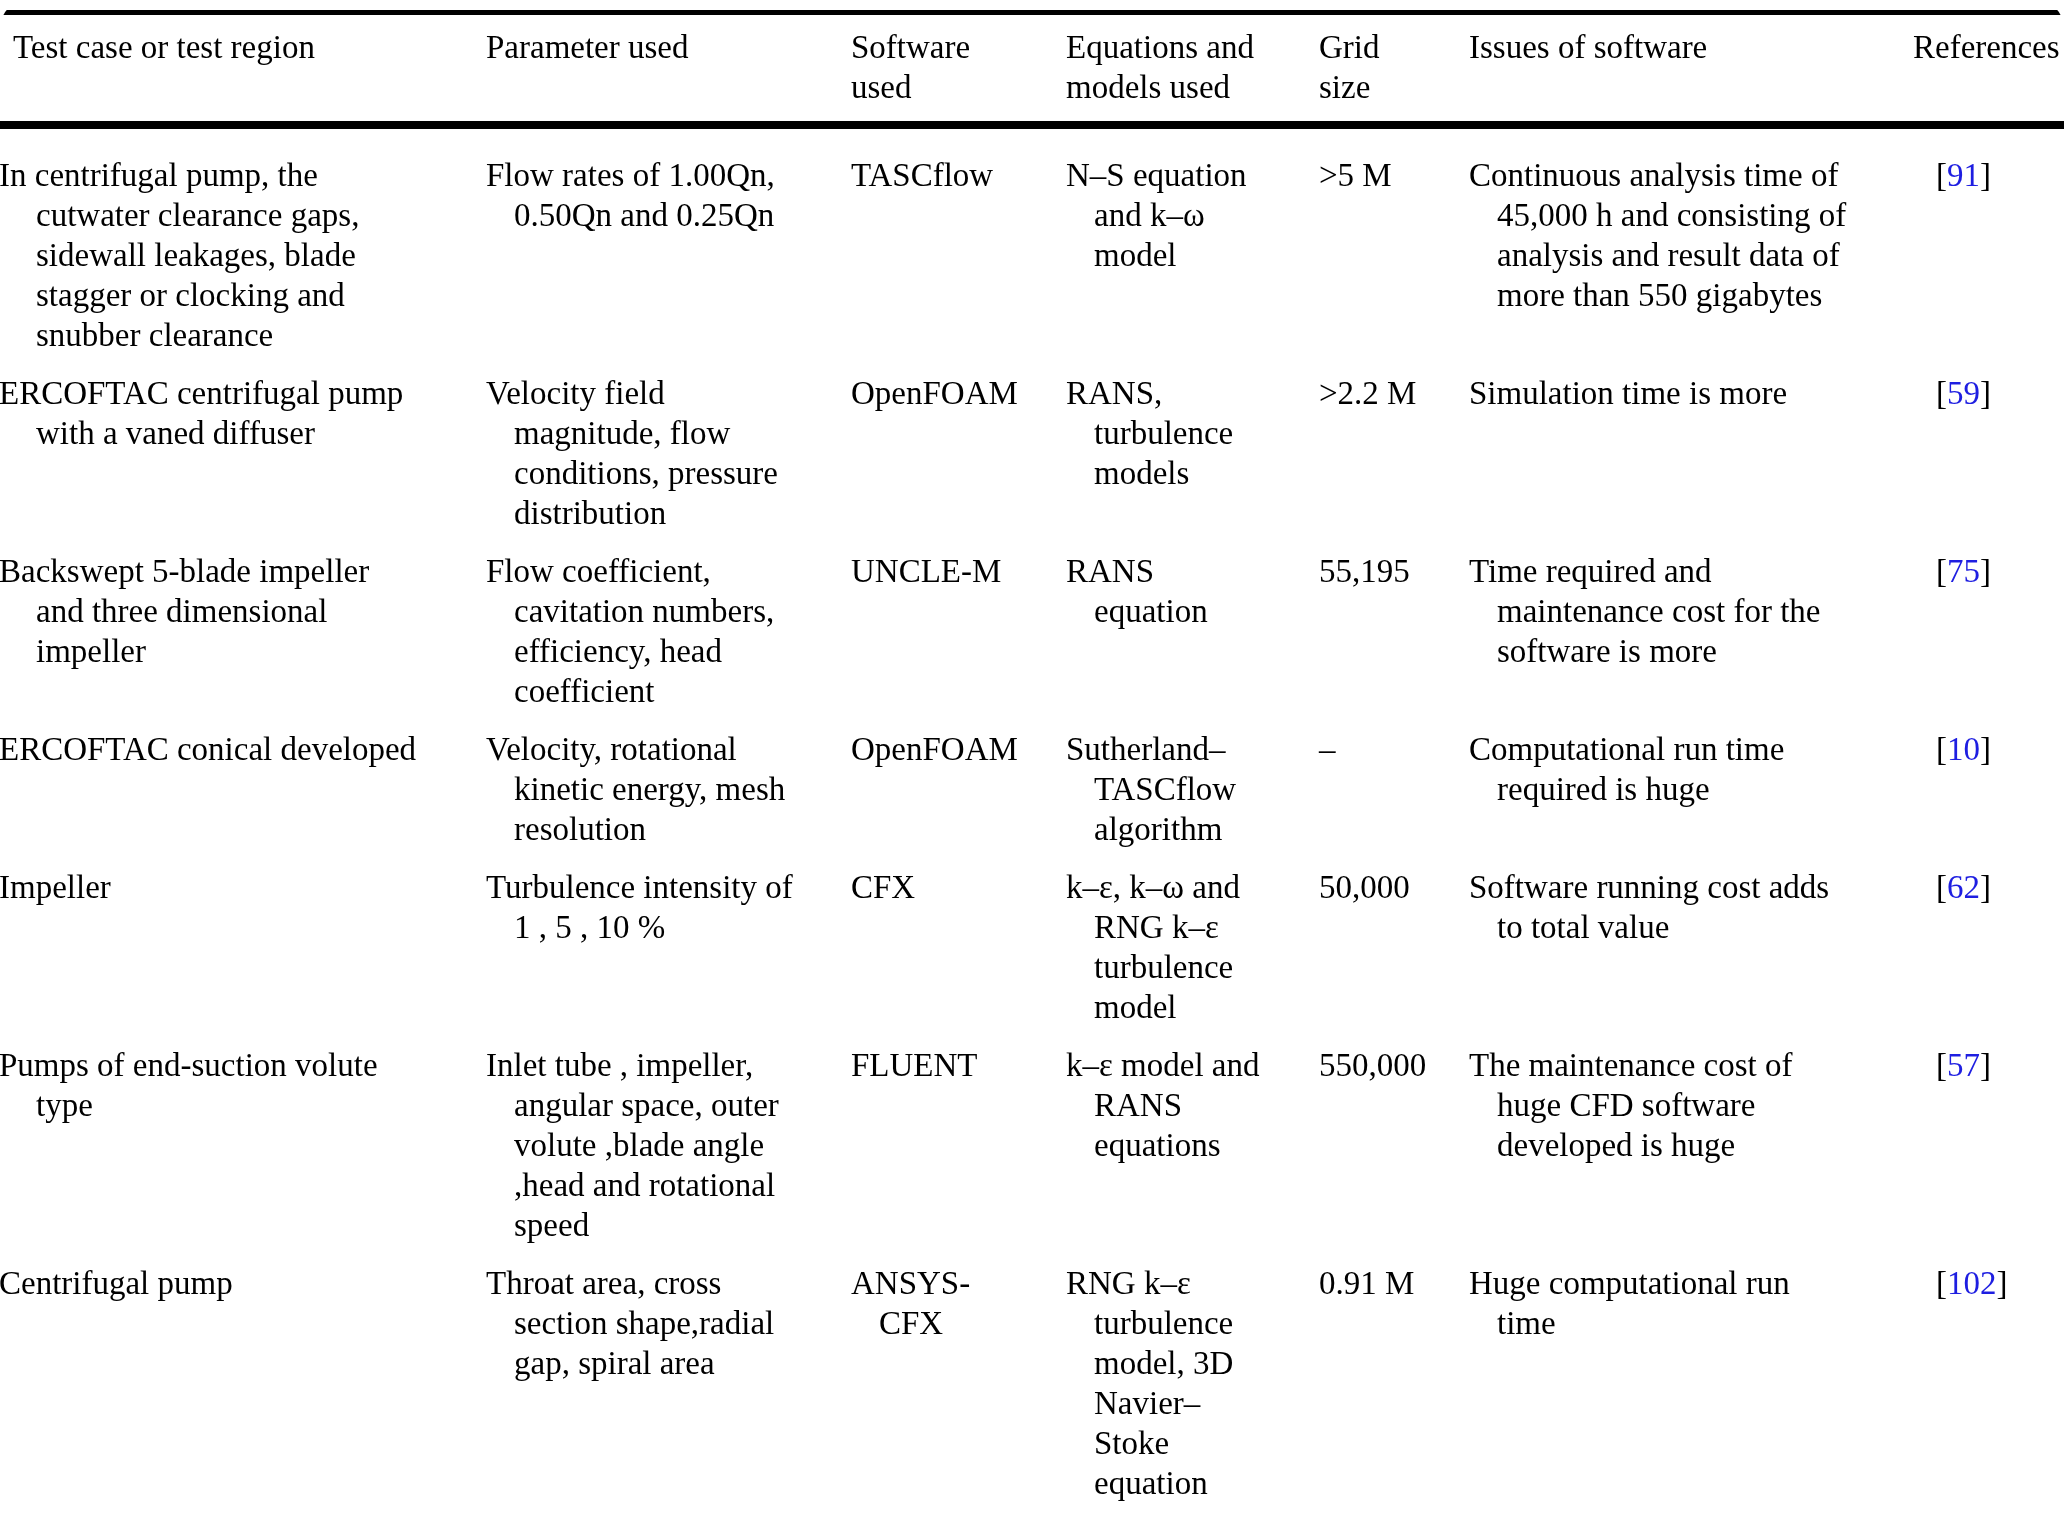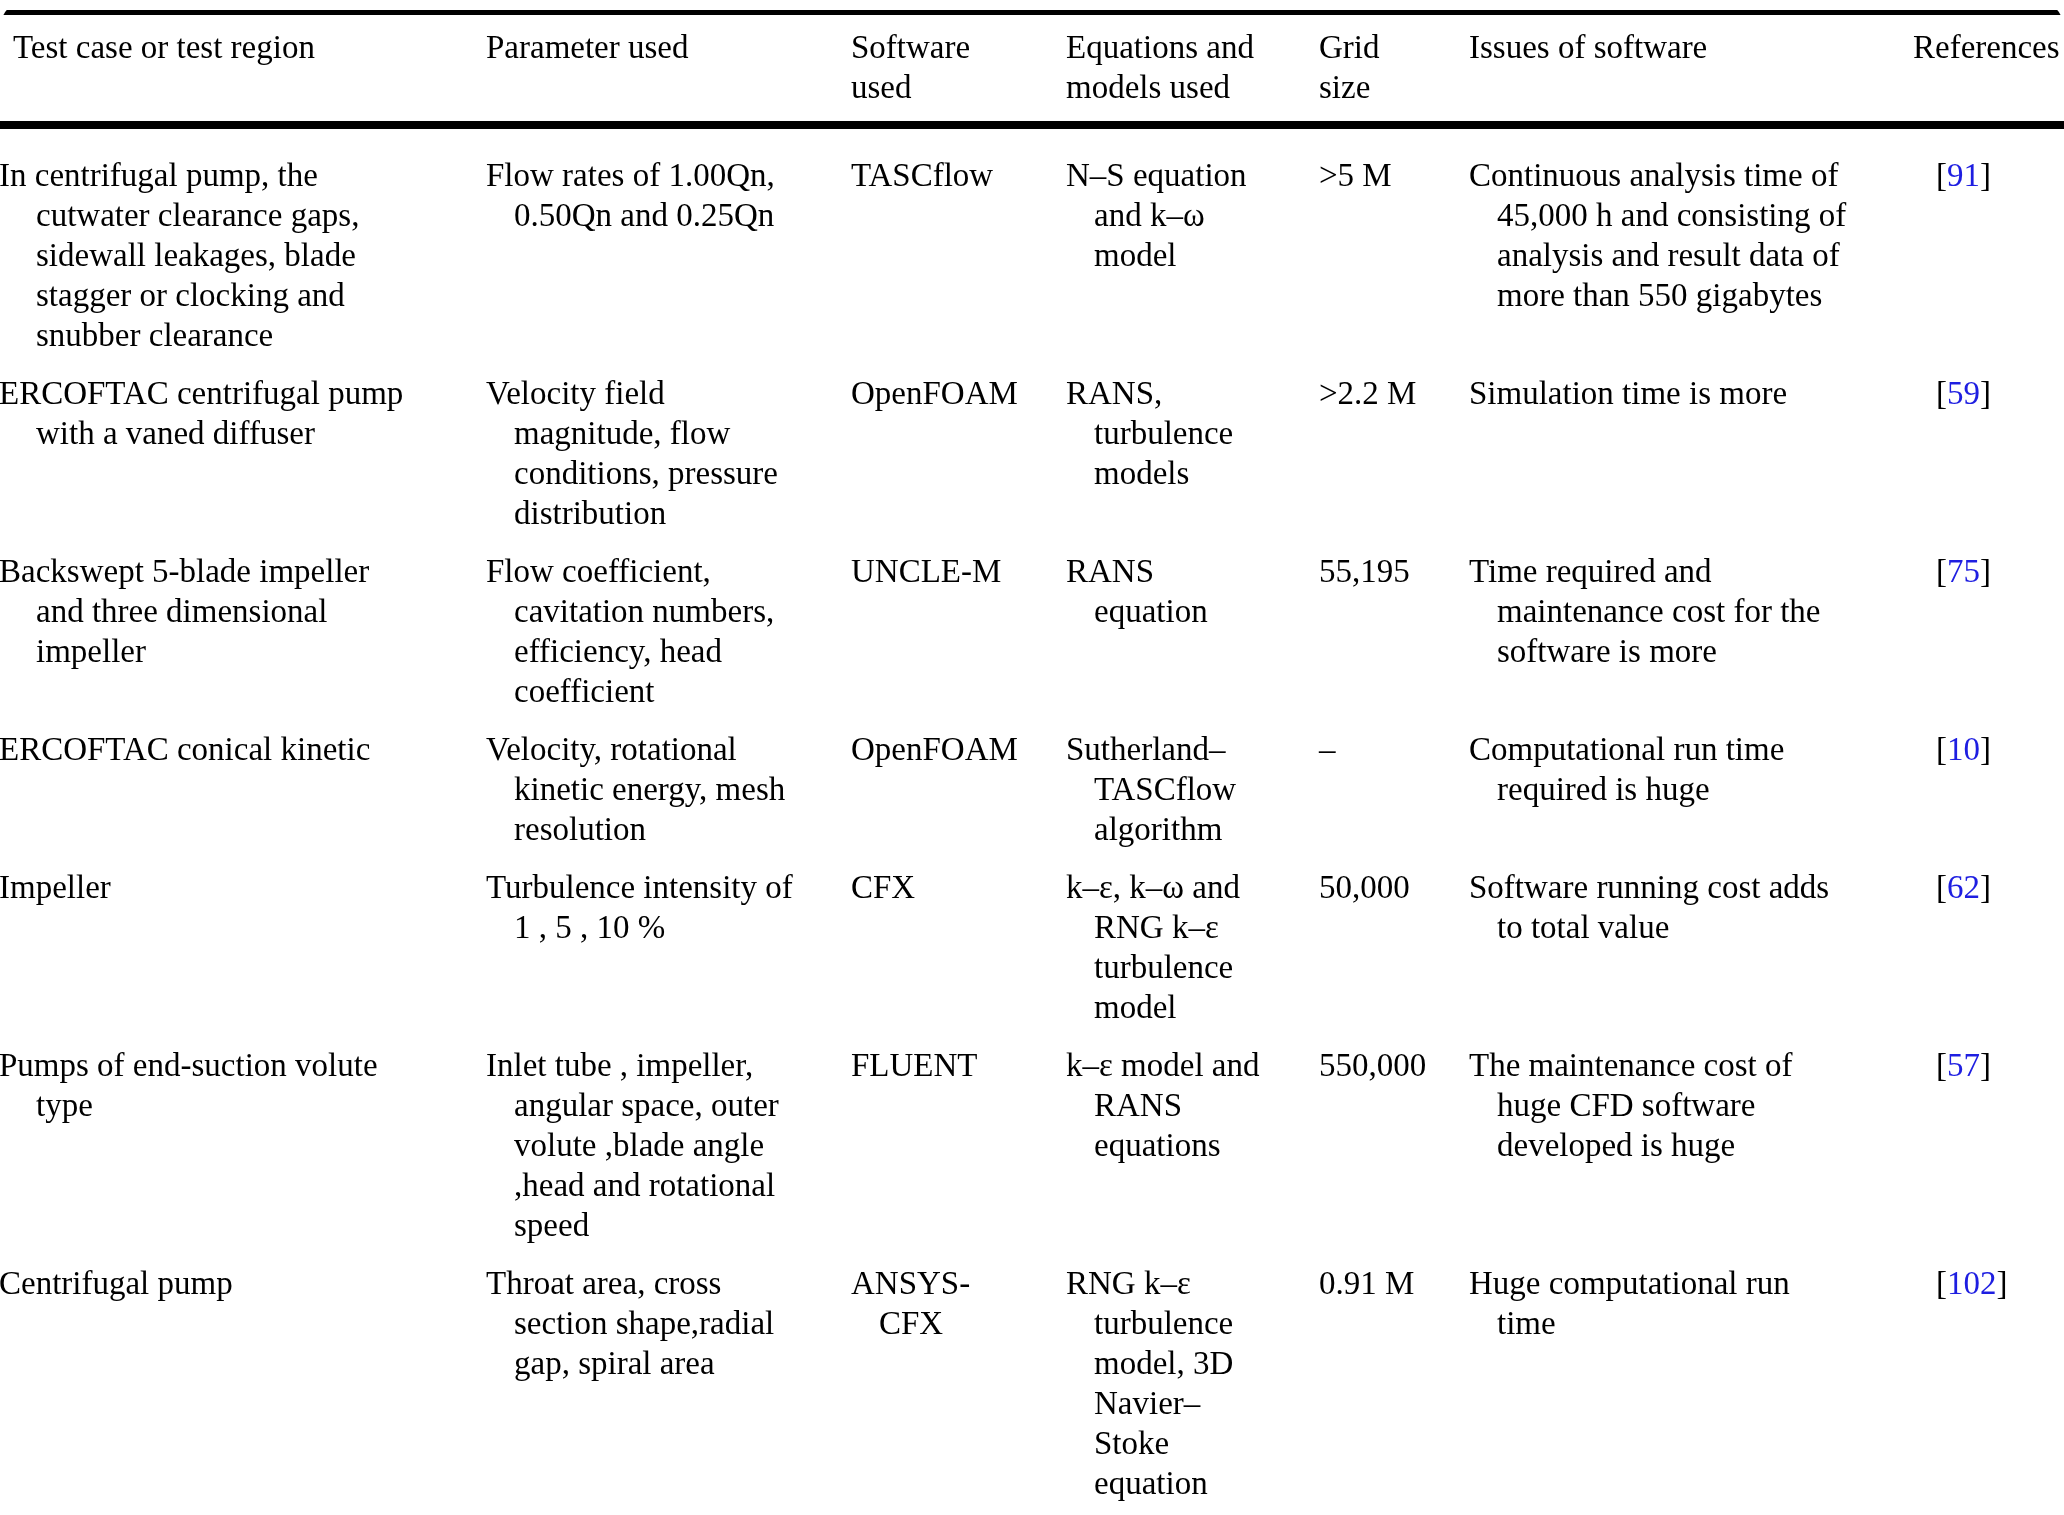--- a/index.html
+++ b/index.html
@@ -137,21 +137,21 @@
         <td>UNCLE-M</td>
         <td>RANS
 equation</td>
         <td>55,195</td>
         <td>Time required and
 maintenance cost for the
 software is more</td>
         <td class="ref"><span>[</span><span class="refnum">75</span><span>]</span></td>
       </tr>
       <tr>
-        <td class="c1">ERCOFTAC conical kinetic</td>
+        <td class="c1">ERCOFTAC conical developed</td>
         <td>Velocity, rotational
 kinetic energy, mesh
 resolution</td>
         <td>OpenFOAM</td>
         <td>Sutherland–
 TASCflow
 algorithm</td>
         <td>–</td>
         <td>Computational run time
 required is huge</td>

